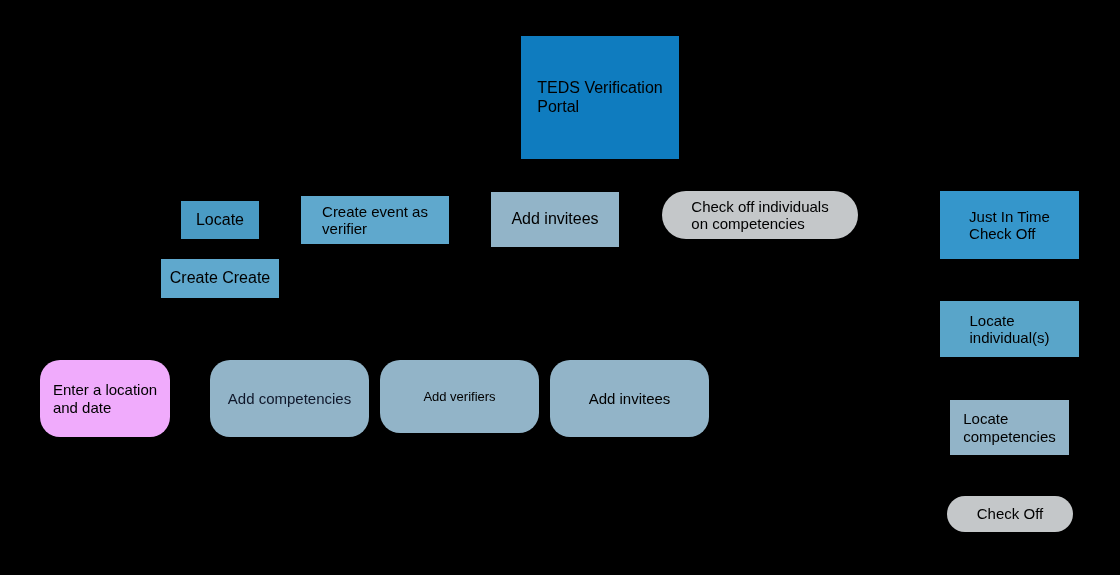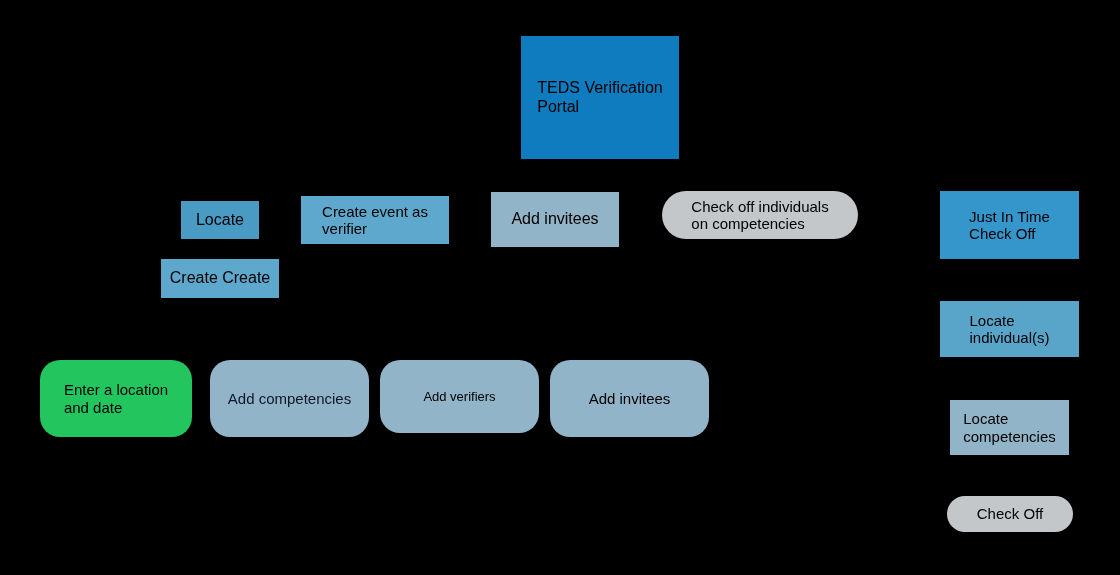--- a/index.html
+++ b/index.html
@@ -44,18 +44,18 @@
     <div class="node shape-rect" style="left: 491px; top: 192px; width: 128px; height: 55px; background: rgb(146, 180, 200); font-size: 16px; color: rgb(0, 0, 0);"><span>Add invitees</span></div>
     <div class="node shape-pill" style="left: 662px; top: 191px; width: 196px; height: 48px; background: rgb(196, 199, 201); font-size: 15px; color: rgb(0, 0, 0);"><span>Check off individuals
 on competencies</span></div>
     <div class="node shape-rect" style="left: 940px; top: 191px; width: 139px; height: 68px; background: rgb(53, 150, 203); font-size: 15px; color: rgb(0, 0, 0);"><span>Just In Time
 Check Off</span></div>
     <div class="node shape-rect" style="left: 940px; top: 301px; width: 139px; height: 56px; background: rgb(89, 165, 201); font-size: 15px; color: rgb(0, 0, 0);"><span>Locate
 individual(s)</span></div>
     <div class="node shape-rect" style="left: 950px; top: 400px; width: 119px; height: 55px; background: rgb(146, 180, 200); font-size: 15px; color: rgb(0, 0, 0);"><span>Locate
 competencies</span></div>
     <div class="node shape-pill" style="left: 947px; top: 496px; width: 126px; height: 36px; background: rgb(196, 199, 201); font-size: 15px; color: rgb(0, 0, 0);"><span>Check Off</span></div>
-    <div class="node shape-round" style="left: 40px; top: 360px; width: 152px; height: 77px; background: #22c55e; font-size: 15px; color: rgb(0, 0, 0);"><span>Enter a location
+    <div class="node shape-round" style="left: 40px; top: 360px; width: 130px; height: 77px; background: #f0abfc; font-size: 15px; color: rgb(0, 0, 0);"><span>Enter a location
 and date</span></div>
     <div class="node shape-round" style="left: 210px; top: 360px; width: 159px; height: 77px; background: rgb(146, 180, 200); font-size: 15px; color: #0f172a;"><span>Add competencies</span></div>
     <div class="node shape-round" style="left: 380px; top: 360px; width: 159px; height: 73px; background: rgb(146, 180, 200); font-size: 13px; color: rgb(0, 0, 0);"><span>Add verifiers</span></div>
     <div class="node shape-round" style="left: 550px; top: 360px; width: 159px; height: 77px; background: rgb(146, 180, 200); font-size: 15px; color: rgb(0, 0, 0);"><span>Add invitees</span></div>
   </div>
 
 </body></html>

